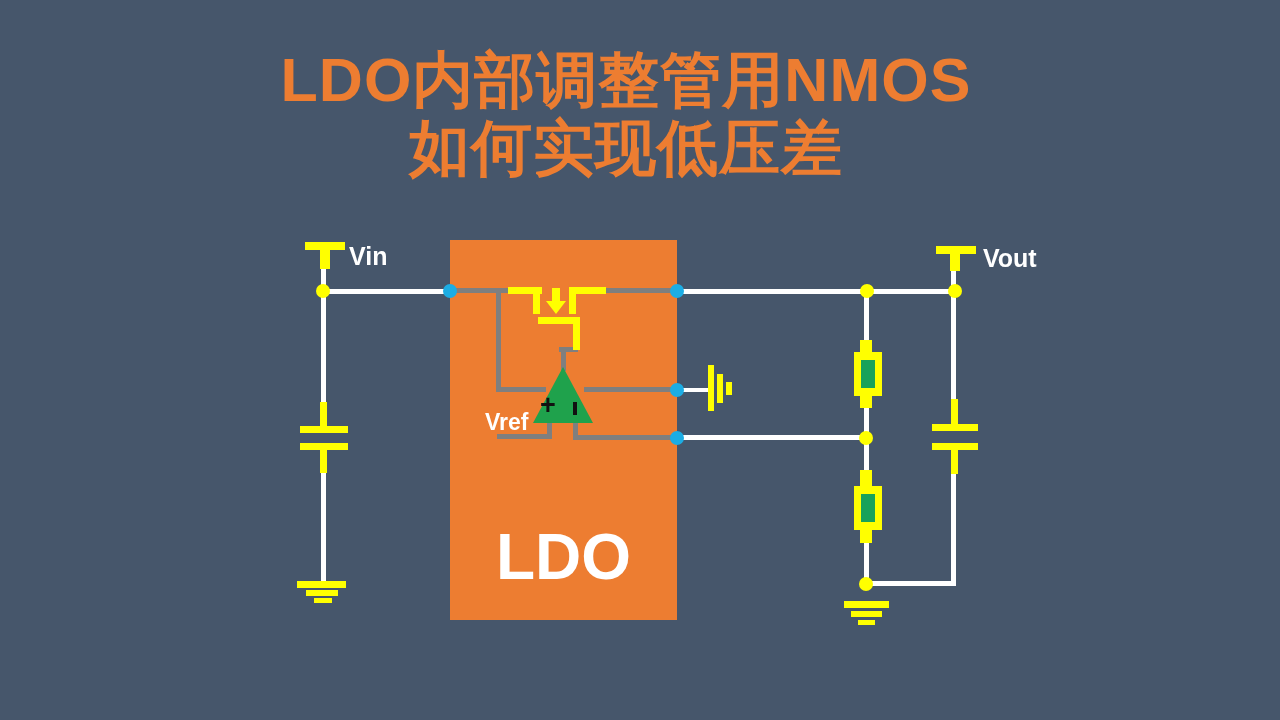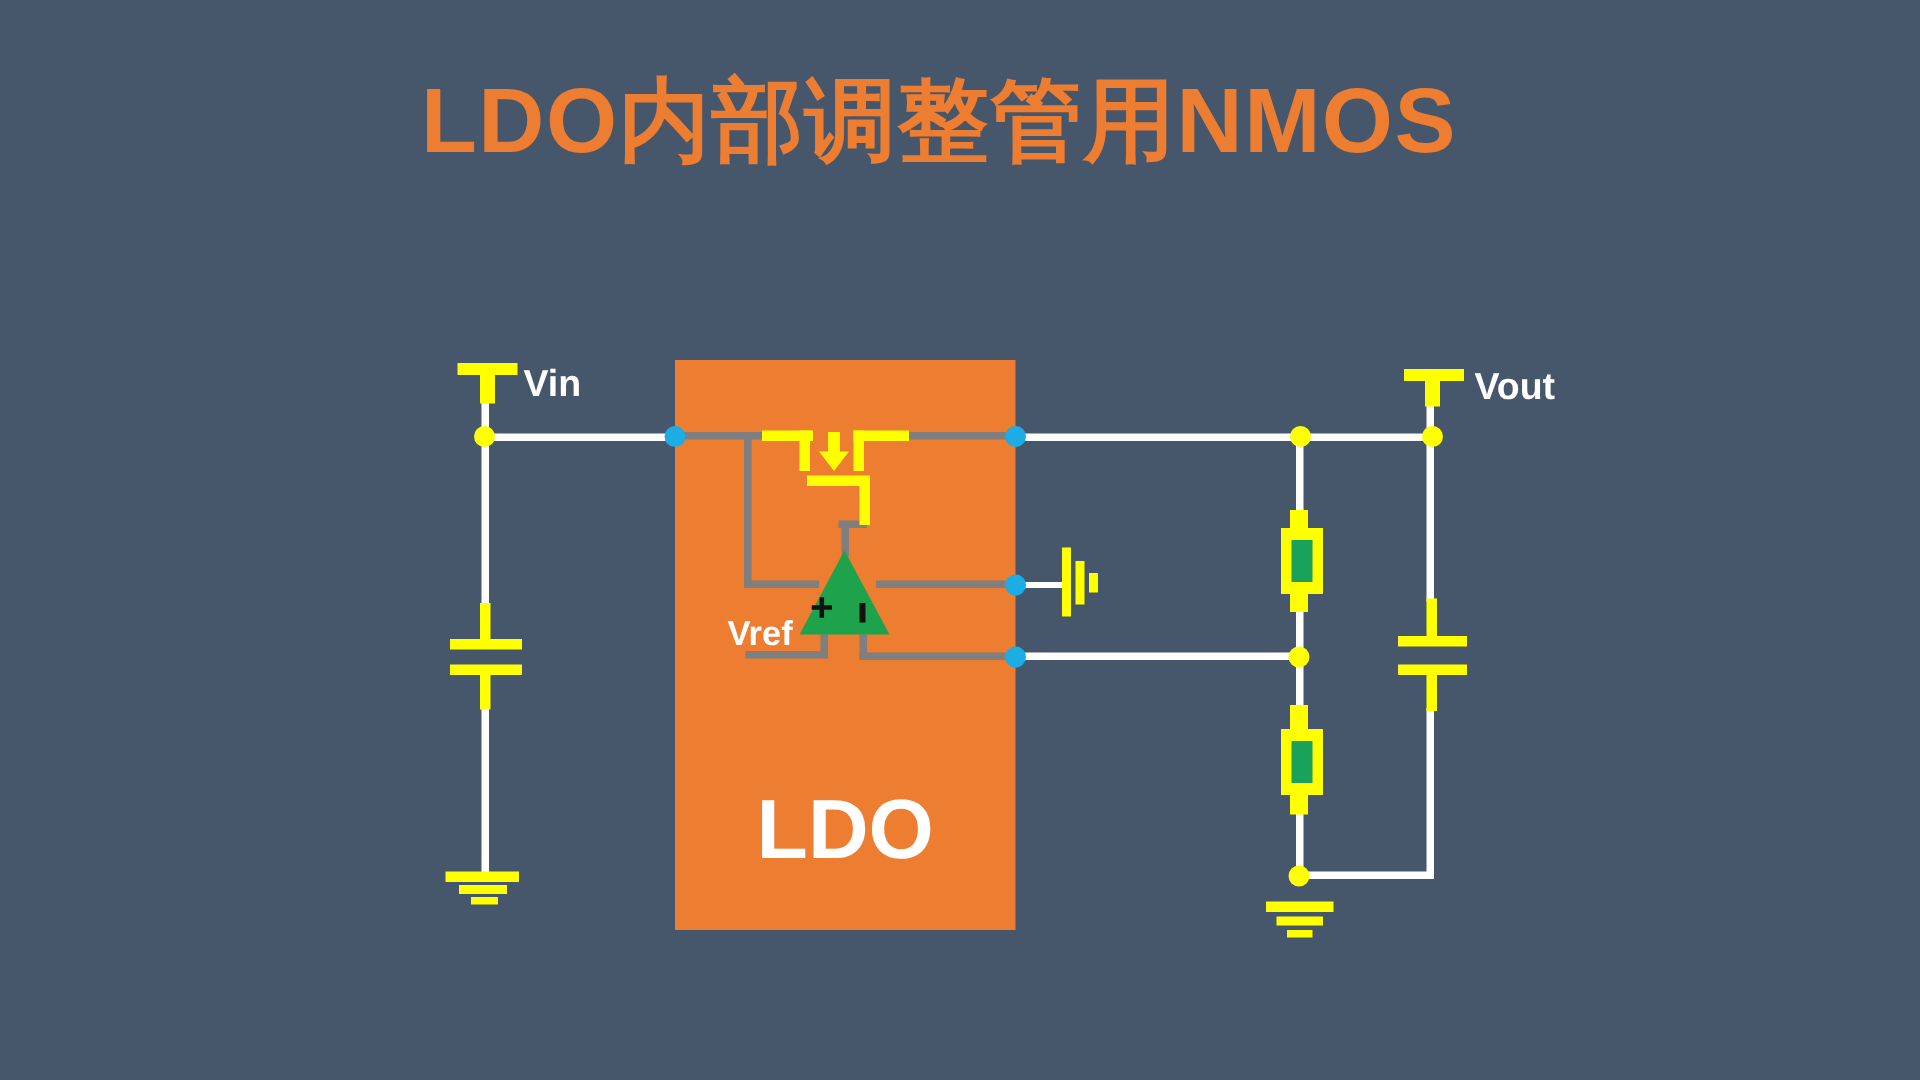--- a/index.html
+++ b/index.html
@@ -25,21 +25,21 @@
   .wireG{position:absolute;background:#7F7F7F;}
   .yel{position:absolute;background:#FFFF00;}
   .dotY{position:absolute;width:14px;height:14px;border-radius:50%;background:#FFFF00;}
   .dotC{position:absolute;width:14px;height:14px;border-radius:50%;background:#1CADE4;}
 
   
   .ldo-box{position:absolute;left:450px;top:240px;width:227px;height:380px;background:#ED7D31;}
   .nmos-label{position:absolute;left:450px;top:252px;width:227px;text-align:center;
     color:#FFFFFF;font-weight:bold;font-size:22px;}
   .ldo-label{position:absolute;left:450px;top:520px;width:227px;text-align:center;
-    color:#FFFFFF;font-weight:bold;font-size:56px;}
+    color:#FFFFFF;font-weight:bold;font-size:64px;}
 
   .cp-label{position:absolute;left:451px;top:329px;width:88px;height:44px;background:#70AD47;
     color:#FFFFFF;font-size:26px;display:flex;align-items:center;justify-content:center;}
 
   .vin-label,.vout-label,.vref-label{position:absolute;color:#FFFFFF;font-weight:bold;}
   .vin-label{left:349px;top:242px;font-size:25px;}
   .vout-label{left:983px;top:244px;font-size:25px;}
   .vref-label{left:485px;top:409px;font-size:23px;}
 
   
@@ -54,20 +54,21 @@
     border-left:10px solid transparent;border-right:10px solid transparent;
     border-top:13px solid #FFFF00;}
 </style>
 </head>
 <body>
 
 <div class="stage">
 
   <div class="title">
     <div class="t1">LDO内部调整管用NMOS</div>
+    <div class="t2">如何实现低压差</div>
   </div>
 
   <div class="ldo-box"></div>
   <div class="ldo-label">LDO</div>
 
   <div class="wireW" style="left:321px;top:266px;width:5px;height:26px;"></div>
   <div class="wireW" style="left:321px;top:289px;width:130px;height:5px;"></div>
   <div class="wireW" style="left:321px;top:291px;width:5px;height:113px;"></div>
   <div class="wireW" style="left:321px;top:471px;width:5px;height:112px;"></div>
   <div class="wireW" style="left:677px;top:289px;width:280px;height:5px;"></div>

